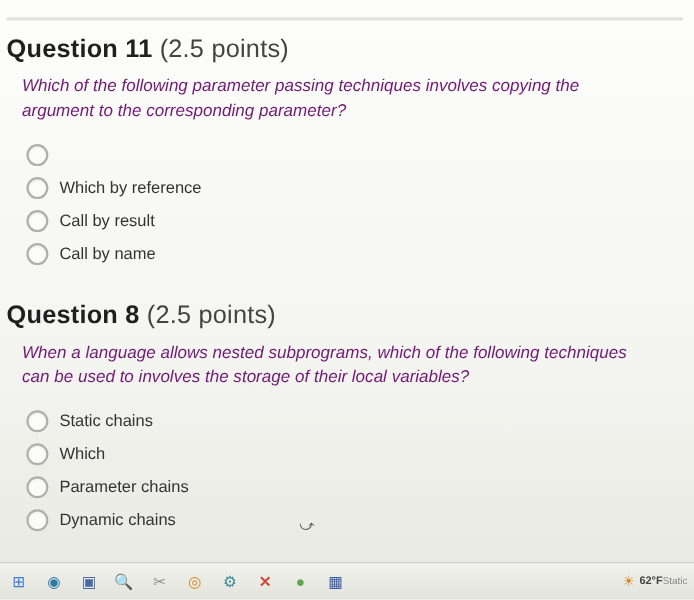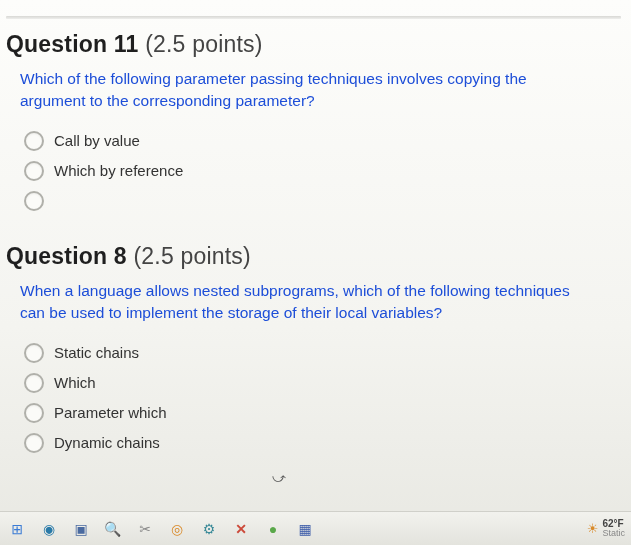--- a/index.html
+++ b/index.html
@@ -26,23 +26,24 @@
       font-size: 23px;
       color: #1f1f1f;
       margin-bottom: 10px;
       letter-spacing: 0.2px;
     }
     .q-header .q-label { font-weight: 700; }
     .q-header .q-points { font-weight: 400; color: #444; }
     .q-text {
       font-size: 15.5px;
       line-height: 1.45;
-      color: #1d4ed8;
+      color: #701a75;
       margin: 0 6px 18px 14px;
       max-width: 570px;
+      font-style: italic;
     }
     .options { margin-left: 18px; }
     .option-row {
       display: flex;
       align-items: center;
       gap: 10px;
       margin-bottom: 10px;
       cursor: pointer;
     }
     .radio {
@@ -86,71 +87,75 @@
       border-radius: 3px;
     }
     .tb-spacer { flex: 1; }
     .weather {
       display: flex; align-items: center; gap: 4px;
       color: #5a5a55;
       font-size: 11px;
       line-height: 1;
     }
     .weather-icon { color: #d88a2a; font-size: 13px; }
-    .weather-text { display: flex; flex-direction: column; font-size: 10px; }
+    .weather-text { display: flex; flex-direction: row; font-size: 10px; }
     .temp { font-weight: 600; color: #444; }
     .cond { color: #888; font-size: 9px; }
   </style>
 </head>
 <body>
 
 <div class="page">
   <div class="top-rule"></div>
 
   <div class="question-block">
     <div class="q-header">
       <span class="q-label">Question 11</span>
       <span class="q-points">(2.5 points)</span>
     </div>
     <div class="q-text">Which of the following parameter passing techniques involves copying the argument to the corresponding parameter?</div>
     <div class="options">
       <div class="option-row">
         <div class="radio"></div>
-        <div class="option-label">Call by value</div>
       </div>
       <div class="option-row">
         <div class="radio"></div>
         <div class="option-label">Which by reference</div>
       </div>
       <div class="option-row">
         <div class="radio"></div>
+        <div class="option-label">Call by result</div>
+      </div>
+      <div class="option-row">
+        <div class="radio"></div>
+        <div class="option-label">Call by name</div>
       </div>
     </div>
   </div>
 
   <div class="divider-gap"></div>
 
   <div class="question-block">
     <div class="q-header">
       <span class="q-label">Question 8</span>
       <span class="q-points">(2.5 points)</span>
     </div>
-    <div class="q-text">When a language allows nested subprograms, which of the following techniques can be used to implement the storage of their local variables?</div>
+    <div class="q-text">When a language allows nested subprograms, which of the following techniques can be used to involves the storage of their local variables?</div>
     <div class="options">
       <div class="option-row">
         <div class="radio"></div>
         <div class="option-label">Static chains</div>
       </div>
       <div class="option-row">
         <div class="radio"></div>
         <div class="option-label">Which</div>
       </div>
       <div class="option-row">
         <div class="radio"></div>
-        <div class="option-label">Parameter which</div>
+        <div class="option-label">Parameter chains</div>
       </div>
       <div class="option-row">
         <div class="radio"></div>
         <div class="option-label">Dynamic chains</div>
       </div>
     </div>
   </div>
 </div>
 
 <span class="cursor-icon">⤻</span>

